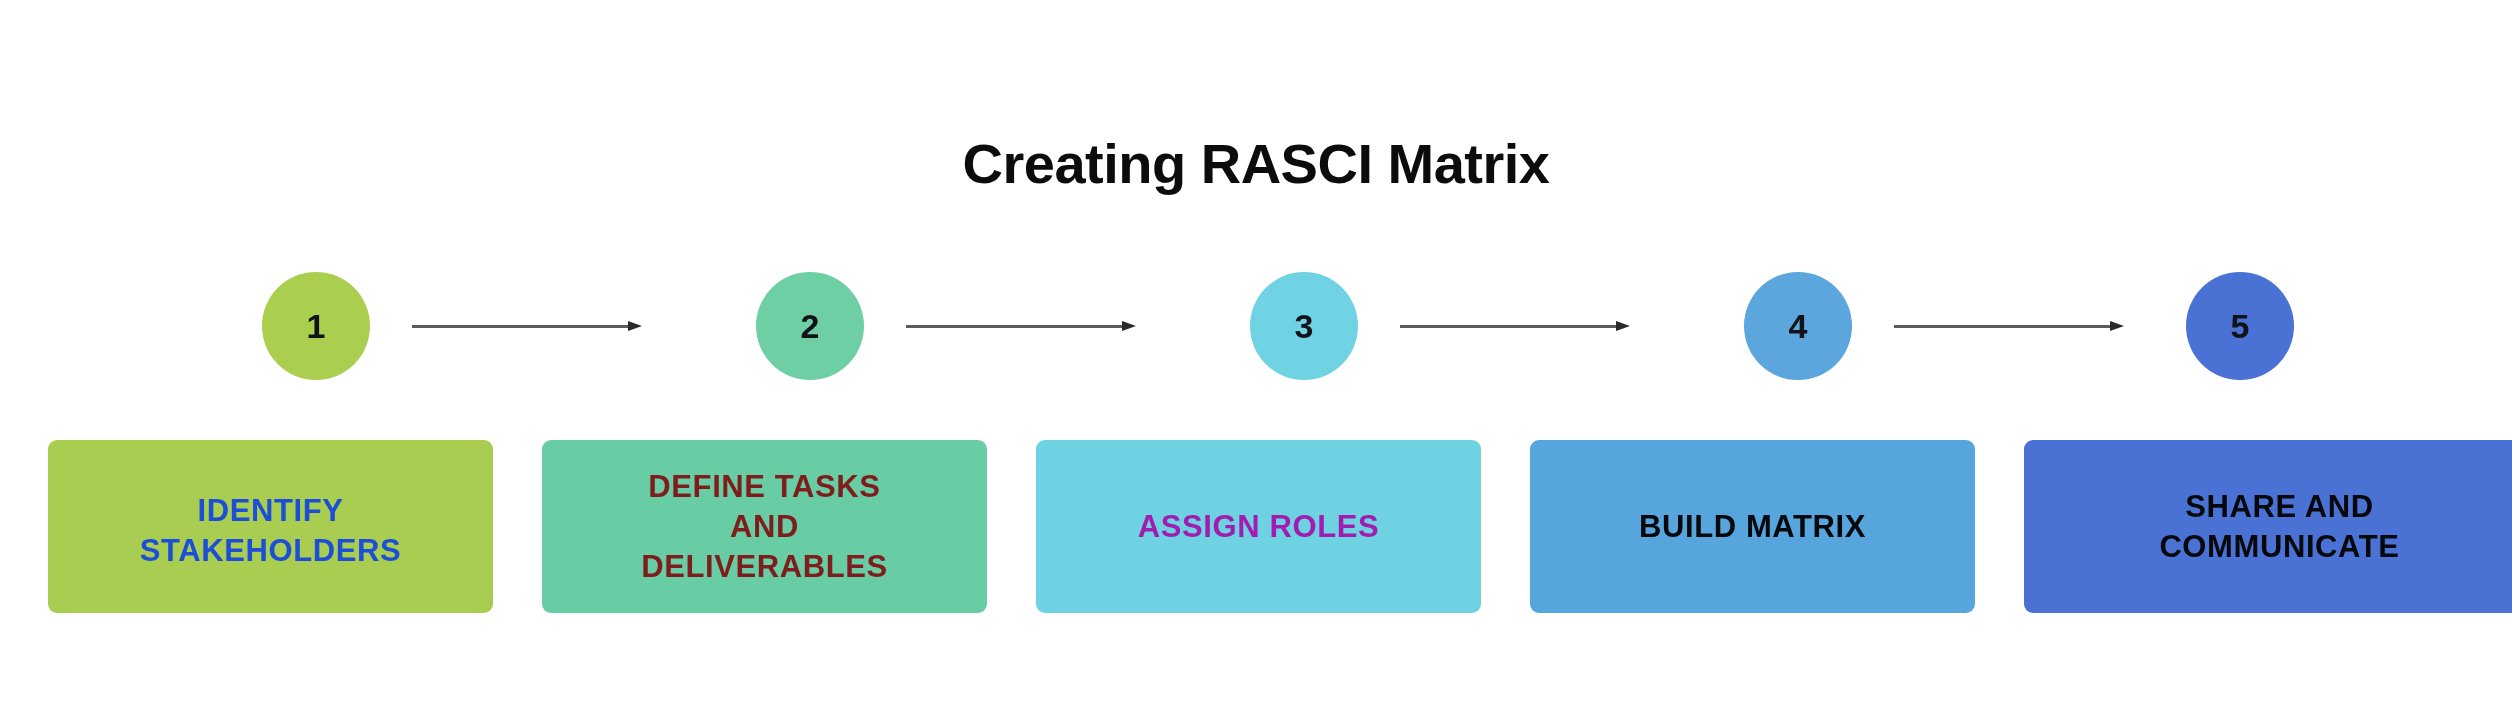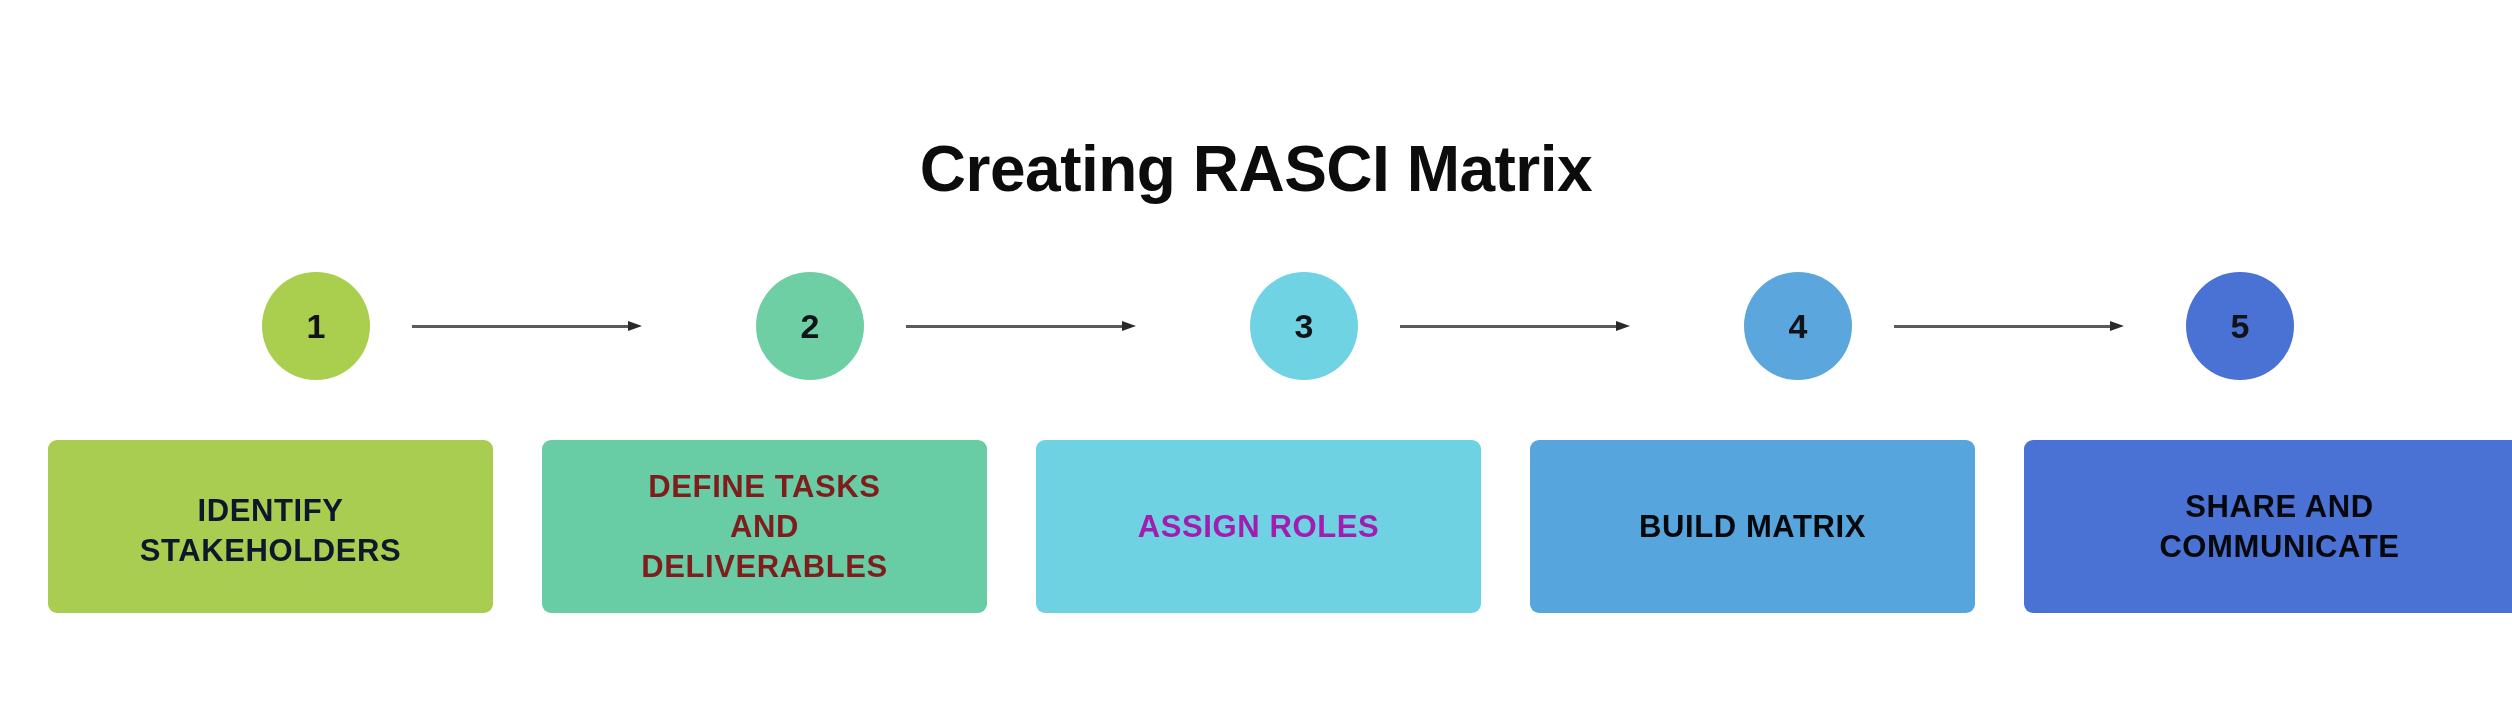--- a/index.html
+++ b/index.html
@@ -22,21 +22,21 @@
     background: #ffffff;
   }
 
   
   #page-title {
     position: absolute;
     left: 0;
     top: 78px;
     width: 2512px;
     text-align: center;
-    font-size: 64px;
+    font-size: 56px;
     line-height: 96px;
     font-weight: 700;
     letter-spacing: -0.5px;
     color: #0c0c0c;
     white-space: nowrap;
   }
 
   
   #step-track {
     position: absolute;
@@ -156,21 +156,21 @@
         <div class="head" style="border-left-color: rgb(42, 42, 42);"></div>
       </div>
       <div class="step-connector" style="left: 1894px; width: 230px;">
         <div class="line" style="background: rgb(91, 91, 91);"></div>
         <div class="head" style="border-left-color: rgb(42, 42, 42);"></div>
       </div>
     </div>
 
   <div id="stage-row">
       <div class="stage-box" style="left: 48px; width: 445px; background: rgb(168, 205, 81);">
-        <div class="stage-label" style="color: #0f172a; margin-top: 9px;">IDENTIFY
+        <div class="stage-label" style="color: #1d4ed8; margin-top: 9px;">IDENTIFY
 STAKEHOLDERS</div>
       </div>
       <div class="stage-box" style="left: 542px; width: 445px; background: rgb(104, 204, 164);">
         <div class="stage-label" style="color: #7f1d1d;">DEFINE TASKS
 AND
 DELIVERABLES</div>
       </div>
       <div class="stage-box" style="left: 1036px; width: 445px; background: rgb(110, 210, 226);">
         <div class="stage-label" style="color: #a21caf;">ASSIGN ROLES</div>
       </div>

